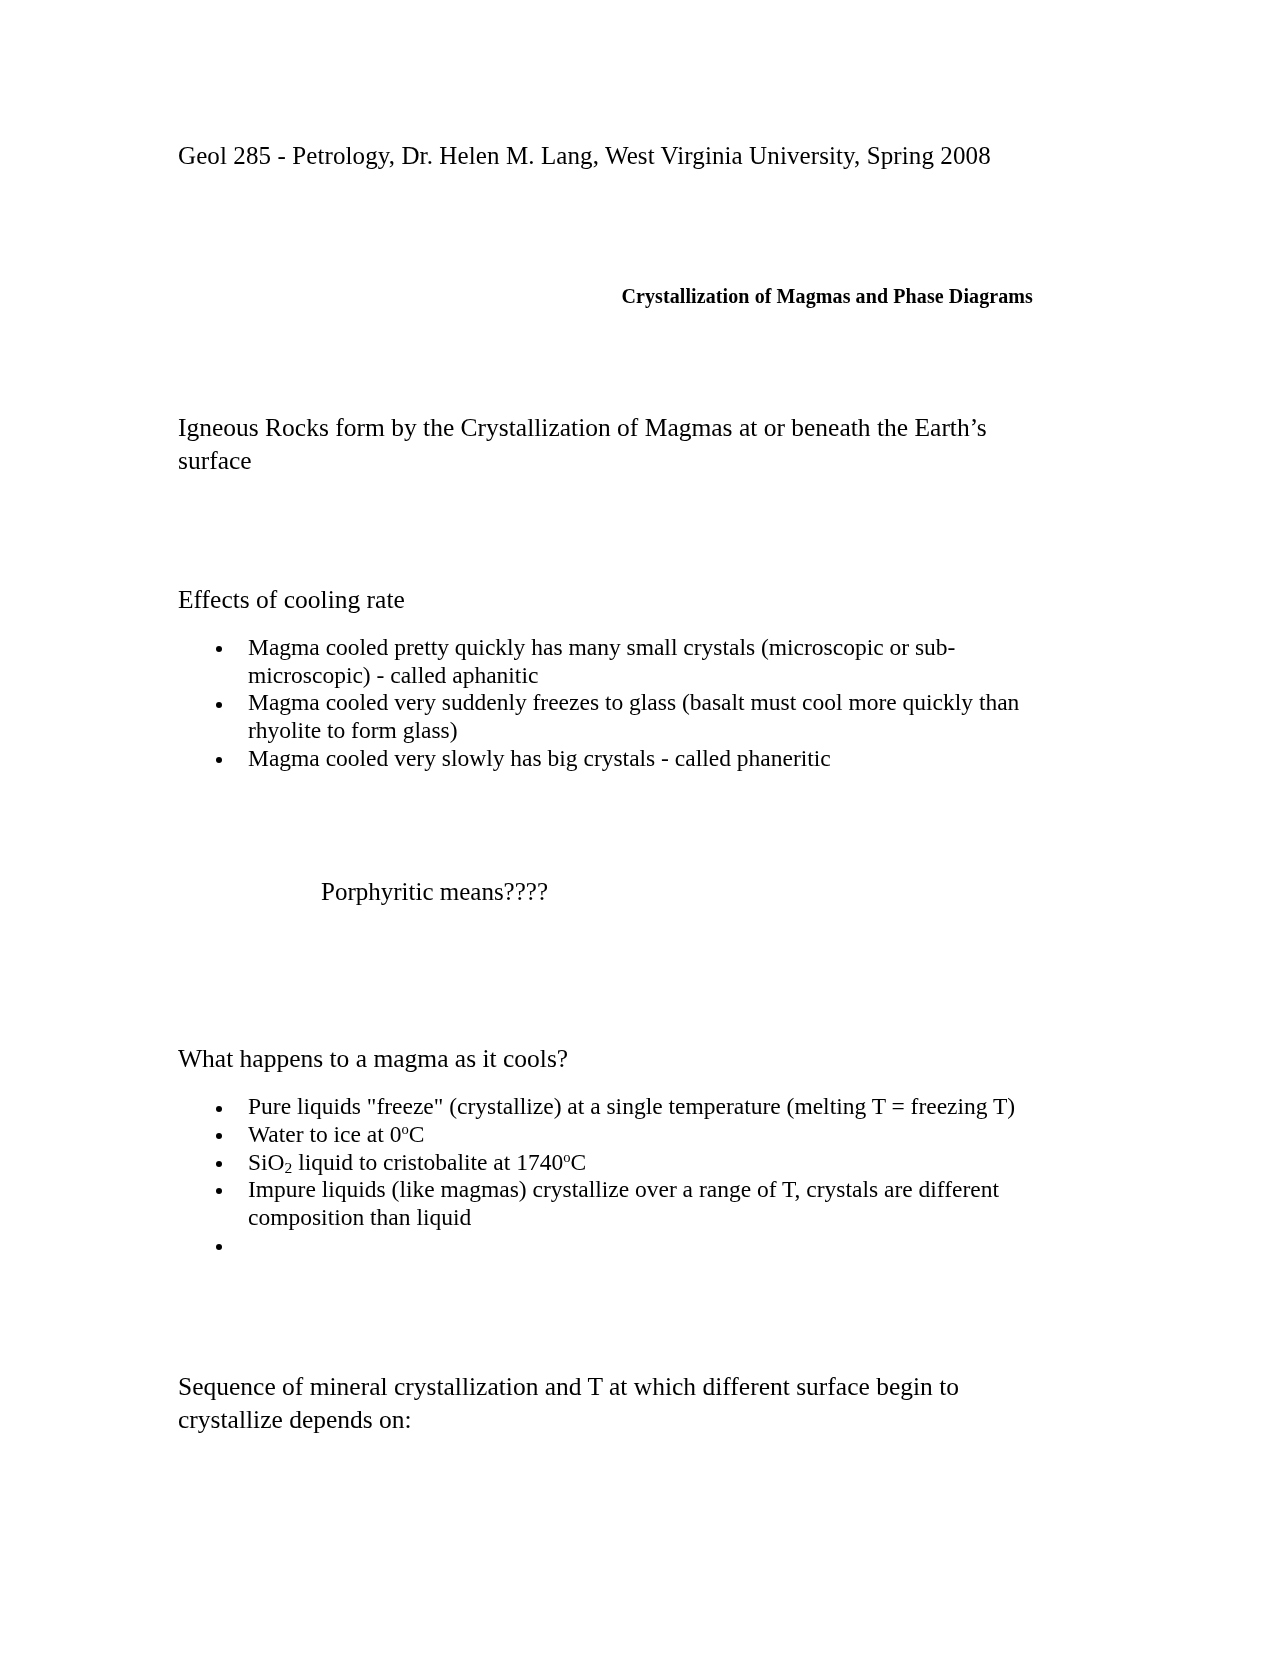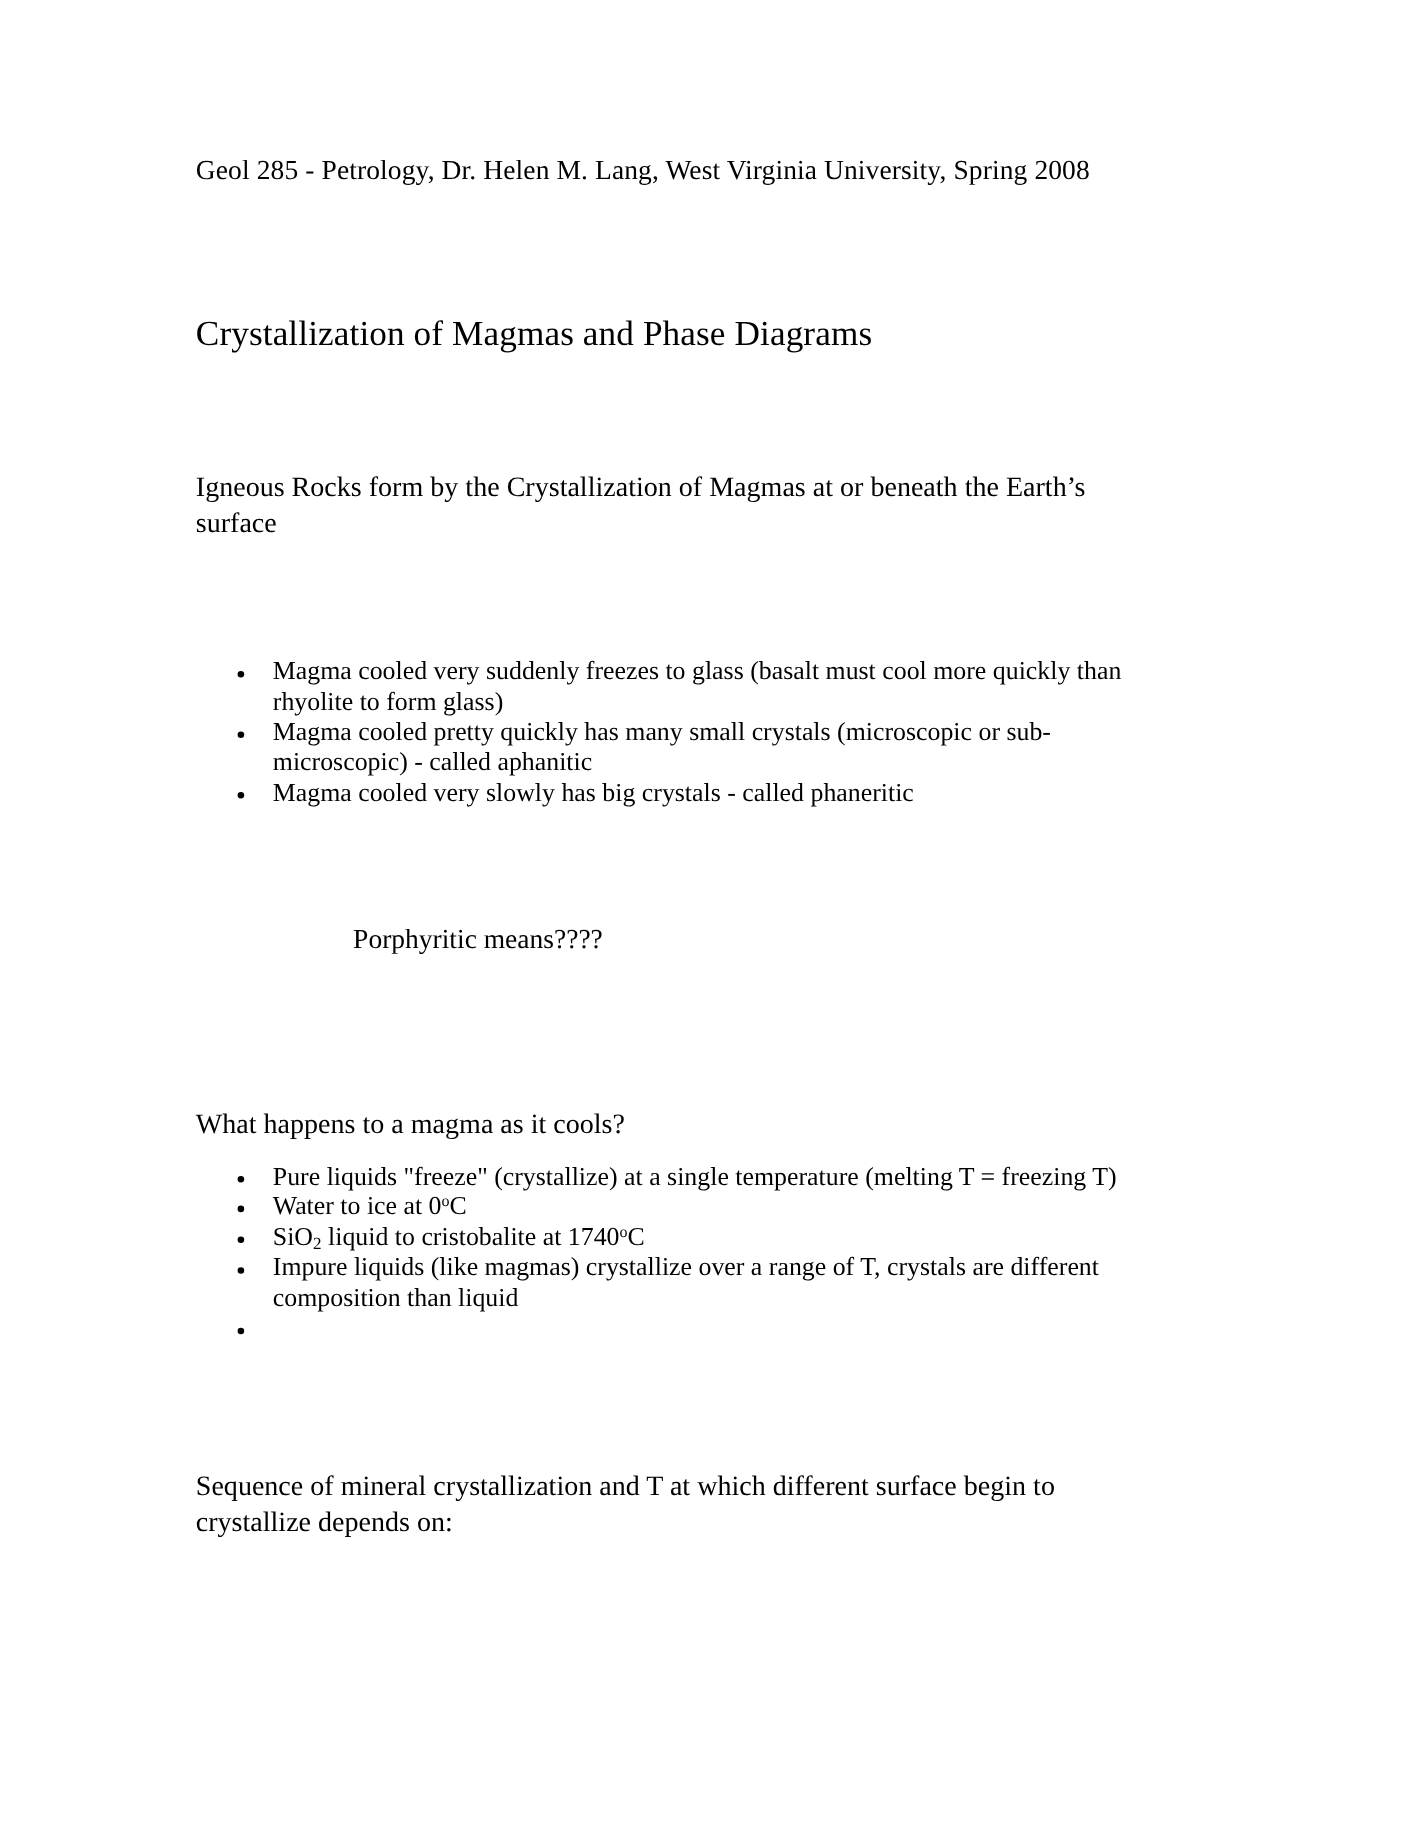--- a/index.html
+++ b/index.html
@@ -28,25 +28,26 @@
     top: 140px;
     width: 855px;
   }
   .course-header {
     font-size: 25px;
     line-height: 1.29;
     margin: 0 0 0 0;
     letter-spacing: 0.1px;
   }
   .doc-title {
-    font-size: 32px;
+    font-size: 20px;
     line-height: 1.2;
     margin: 112px 0 0 0;
-    font-weight: normal;
+    font-weight: bold;
     letter-spacing: 0.1px;
+    text-align: right;
   }
   .intro {
     font-size: 25.5px;
     line-height: 1.29;
     margin: 104px 0 0 0;
   }
   .section {
     margin: 0;
   }
   .section-heading {
@@ -110,28 +111,29 @@
 <div class="page">
   <div class="content">
 
     <div class="course-header">Geol 285 - Petrology, Dr. Helen M. Lang, West Virginia University, Spring 2008</div>
 
     <h1 class="doc-title">Crystallization of Magmas and Phase Diagrams</h1>
 
     <p class="intro">Igneous Rocks form by the Crystallization of Magmas at or beneath the Earth’s surface</p>
 
     <div class="section sec-cooling">
+      <div class="section-heading">Effects of cooling rate</div>
       <ul class="bullets">
         <li>
           <span class="dot"></span>
-          <span>Magma cooled very suddenly freezes to glass (basalt must cool more quickly than rhyolite to form glass)</span>
+          <span>Magma cooled pretty quickly has many small crystals (microscopic or sub-microscopic) - called aphanitic</span>
         </li>
         <li>
           <span class="dot"></span>
-          <span>Magma cooled pretty quickly has many small crystals (microscopic or sub-microscopic) - called aphanitic</span>
+          <span>Magma cooled very suddenly freezes to glass (basalt must cool more quickly than rhyolite to form glass)</span>
         </li>
         <li>
           <span class="dot"></span>
           <span>Magma cooled very slowly has big crystals - called phaneritic</span>
         </li>
       </ul>
     </div>
 
     <div class="section sec-porphyritic">
       <div class="indent-line">Porphyritic means????</div>

